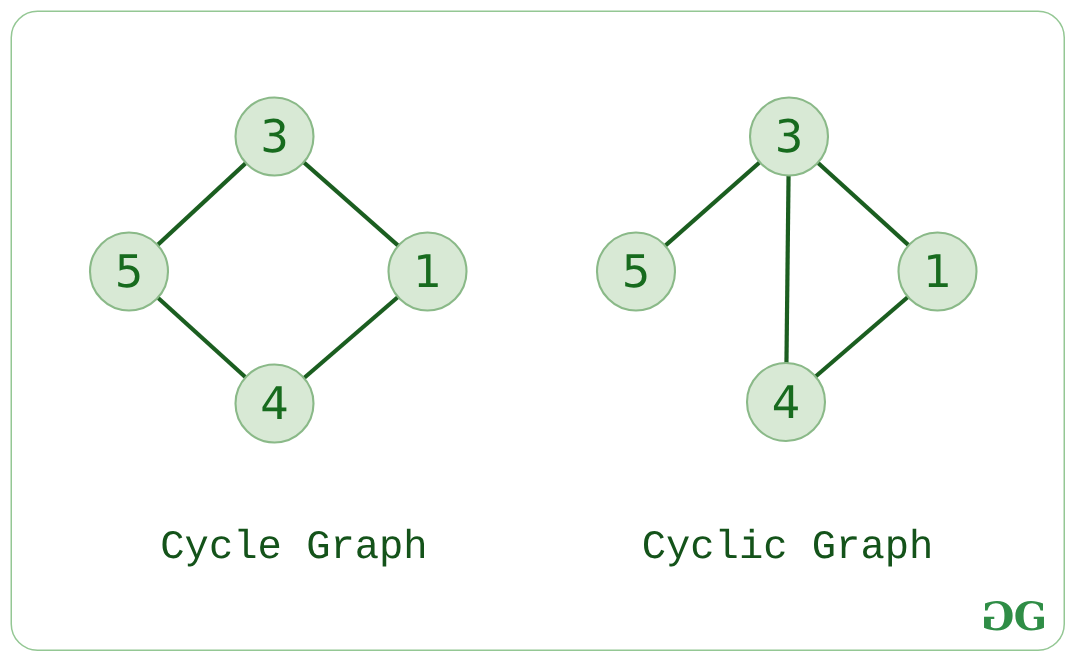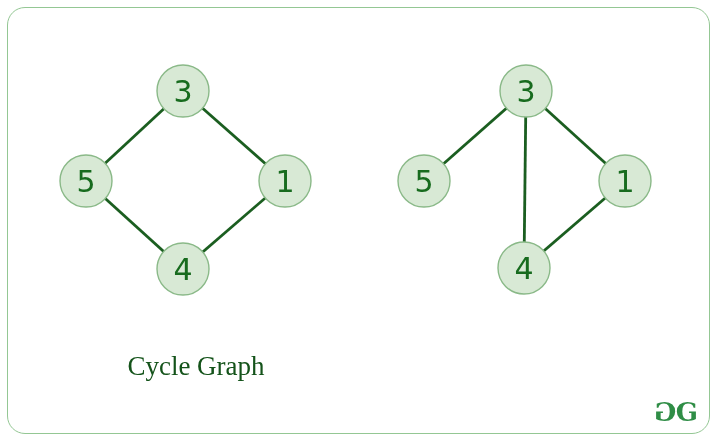--- a/index.html
+++ b/index.html
@@ -30,21 +30,21 @@
     left: 0;
     top: 0;
     width: 717px;
     height: 441px;
   }
   .graph-label {
     position: absolute;
     font-size: 27px;
     color: var(--label, #14531a);
     text-align: center;
-    font-family: Liberation Serif, serif;
+    font-family: Liberation Mono, monospace;
   }
   .label-left  { left: 56px;  top: 351px; width: 280px; }
   .label-right { left: 390px; top: 351px; width: 270px; }
   .logo {
     position: absolute;
     right: 22px;
     bottom: 14px;
     font-size: 26px;
     font-weight: bold;
     color: var(--logo, #2f8d46);
@@ -84,17 +84,18 @@
       <circle cx="424" cy="181" r="26" fill="#d8e9d5" stroke="#8ab988" stroke-width="1.4"></circle>
       <text x="424" y="181" dy="0.35em" text-anchor="middle" fill="#176b1e" font-size="30" font-family="&quot;DejaVu Sans&quot;, sans-serif">5</text>
       <circle cx="625" cy="181" r="26" fill="#d8e9d5" stroke="#8ab988" stroke-width="1.4"></circle>
       <text x="625" y="181" dy="0.35em" text-anchor="middle" fill="#176b1e" font-size="30" font-family="&quot;DejaVu Sans&quot;, sans-serif">1</text>
       <circle cx="524" cy="268" r="26" fill="#d8e9d5" stroke="#8ab988" stroke-width="1.4"></circle>
       <text x="524" y="268" dy="0.35em" text-anchor="middle" fill="#176b1e" font-size="30" font-family="&quot;DejaVu Sans&quot;, sans-serif">4</text>
     </svg>
 
   <div class="graph-label label-left">Cycle Graph</div>
 
+  <div class="graph-label label-right">Cyclic Graph</div>
 
   <div class="logo">
     <span class="rev">G</span><span>G</span>
   </div>
 </div>
 
 </body></html>

